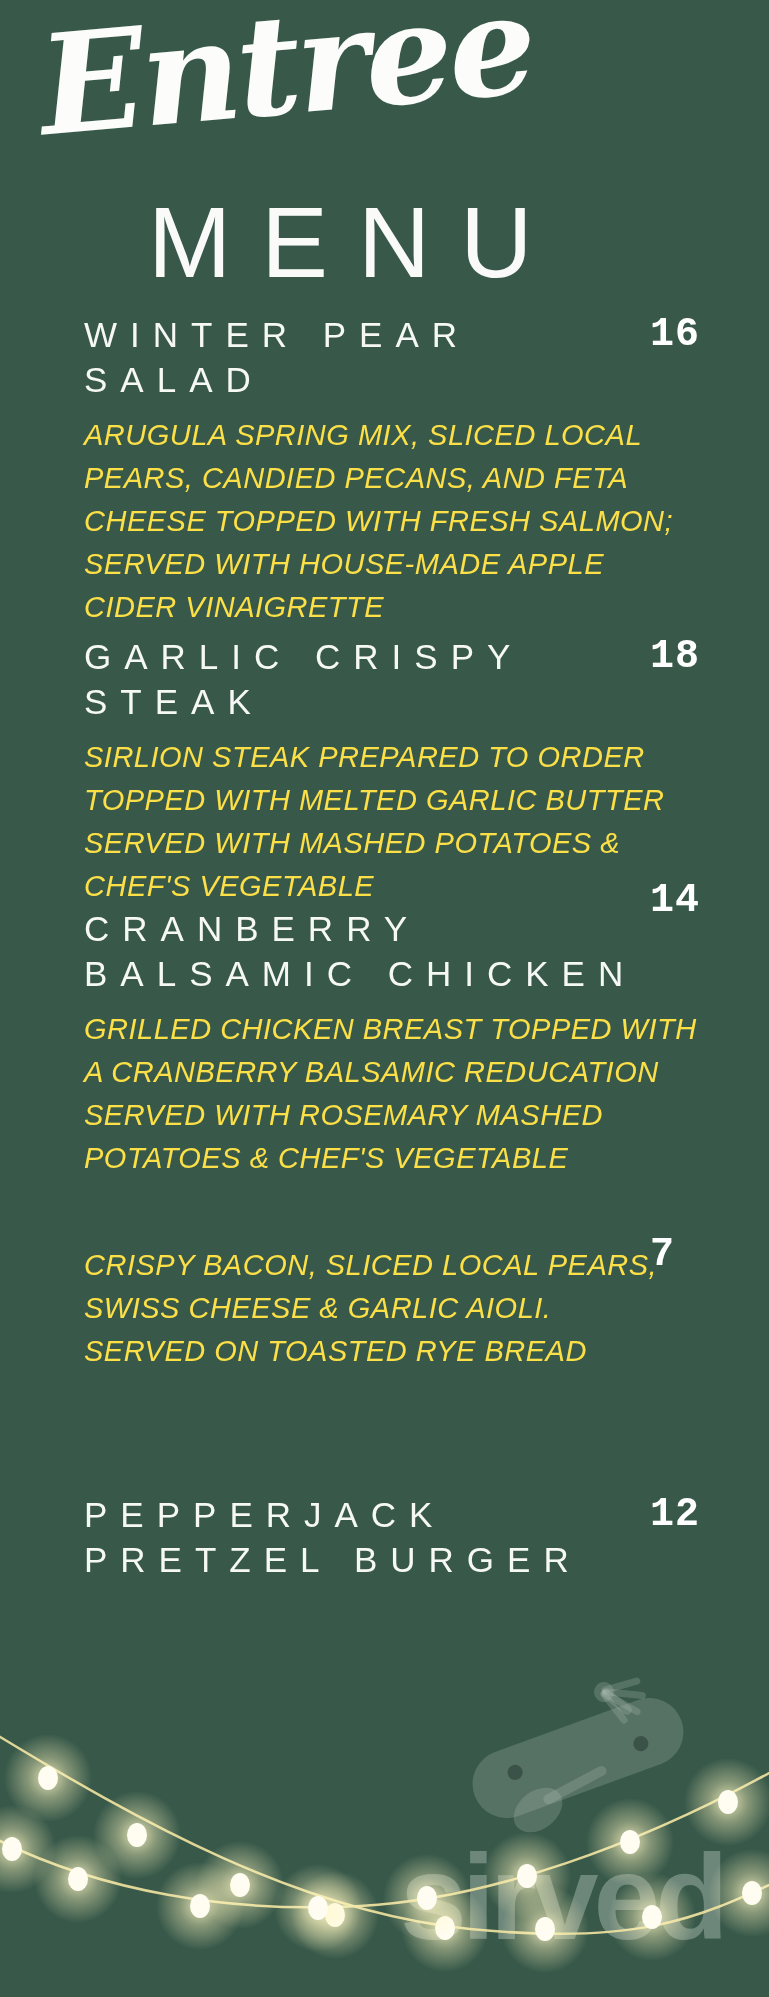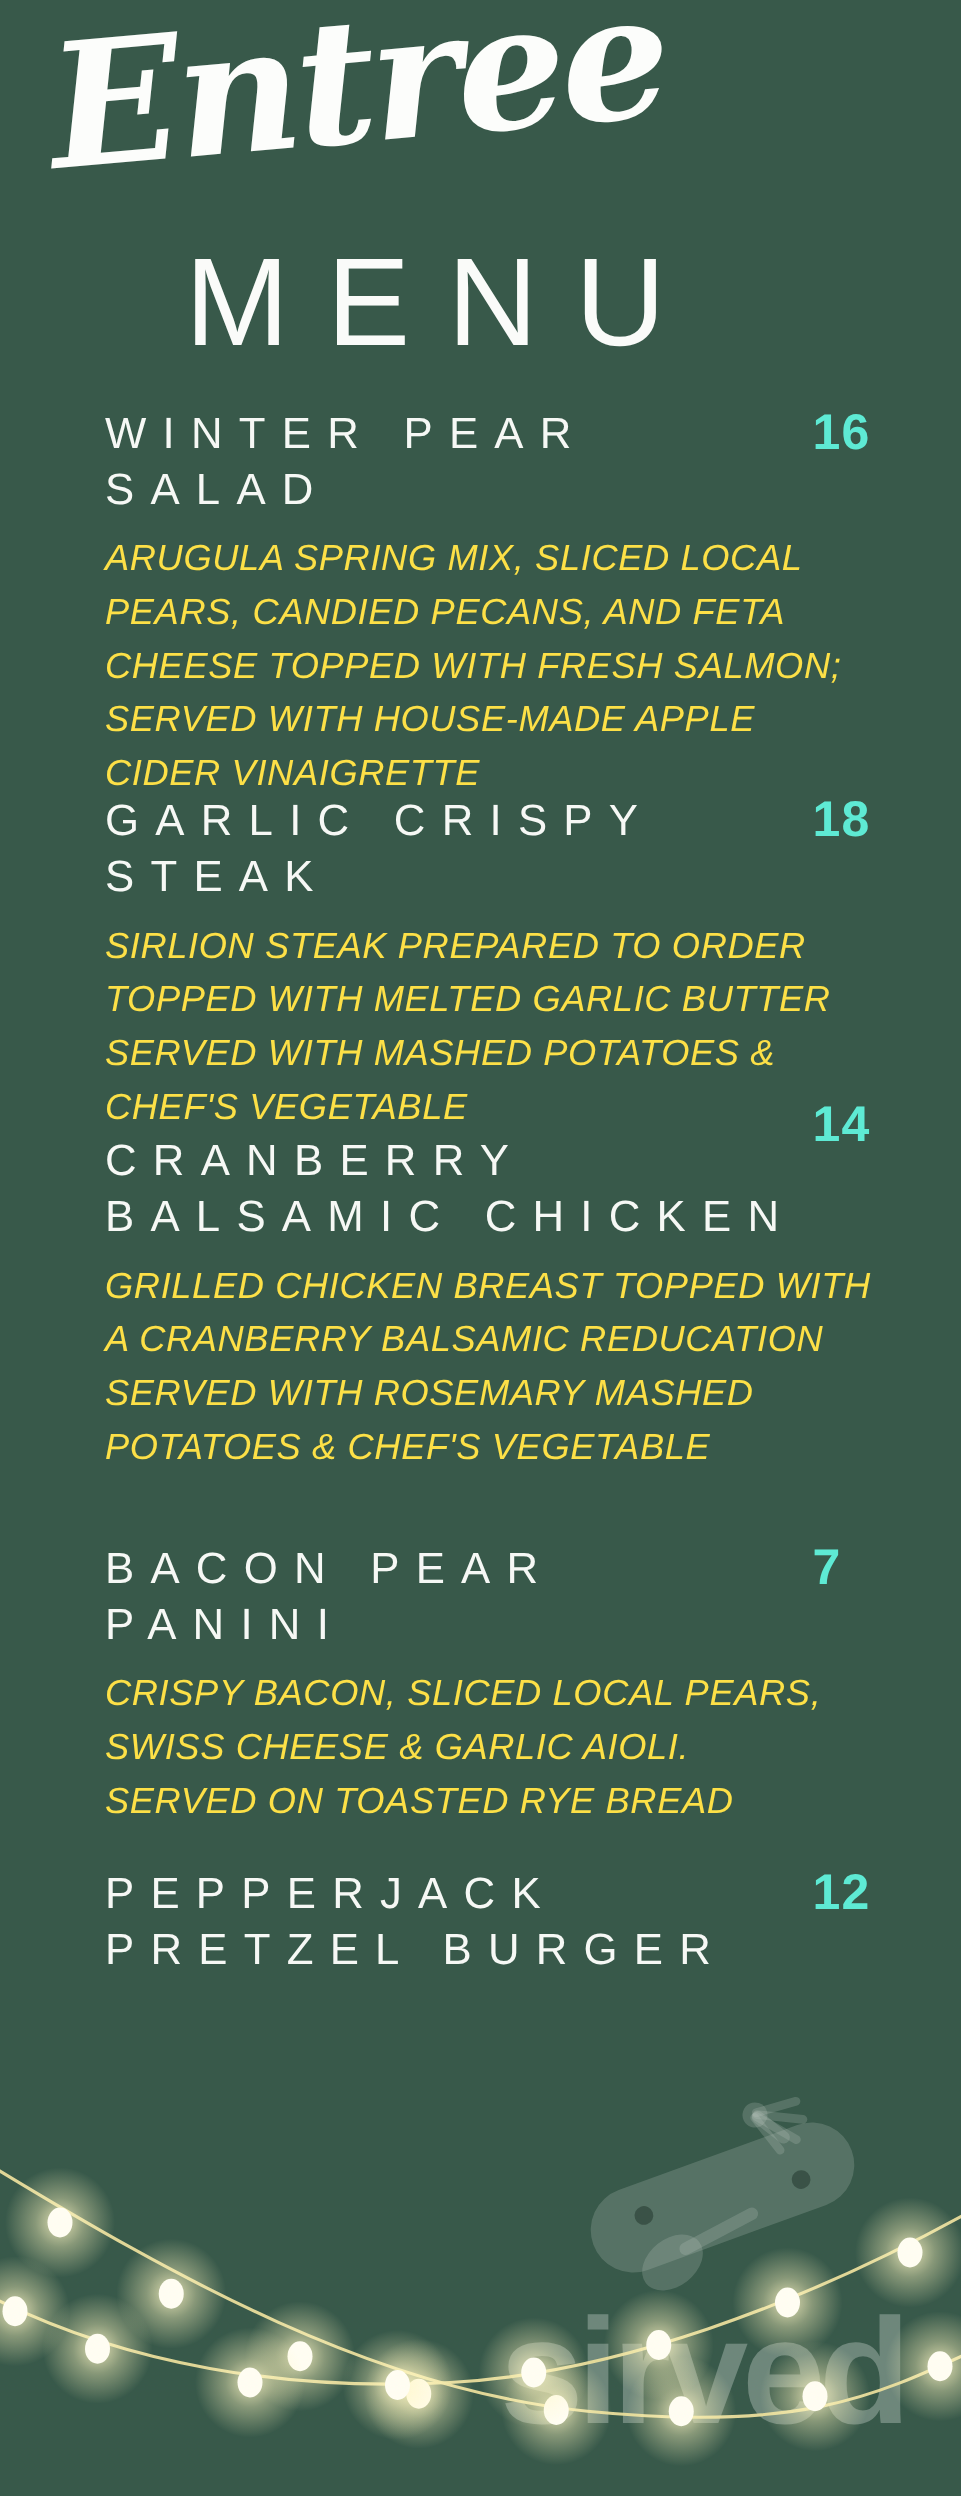--- a/index.html
+++ b/index.html
@@ -23,38 +23,39 @@
     white-space:pre;
   }
   .menu-title{
     position:absolute;left:108px;top:192px;
     font-size:100px;line-height:1;font-weight:300;
     letter-spacing:30px;color:#fafbf9;white-space:pre;margin-left:40px;
   }
 
   
   .menu-item{position:absolute;left:84px;width:612px;}
-  .item-1{top:324px;}
+  .item-1{top:312px;}
   .item-2{top:634px;}
   .item-3{top:906px;}
   .item-4{top:1232px;}
   .item-5{top:1492px;}
   .item-name{
     font-size:35px;line-height:45px;font-weight:400;
     letter-spacing:13px;color:#f6f8f5;white-space:pre;
   }
   .item-desc{
     margin-top:12px;
     font-size:29px;line-height:43px;font-style:italic;
     letter-spacing:0.5px;color:#fde047;white-space:pre;
   }
   .item-price{
     position:absolute;left:566px;top:0;
-    font-size:40px;font-weight:bold;color:#5eead4;
+    font-size:40px;font-weight:bold;color:#ffffff;
     letter-spacing:1px;
+    font-family:Liberation Mono, monospace;
   }
   .item-3 .item-price{top:-28px;}
 
   
   .wm-svg{position:absolute;left:0;top:0;width:769px;height:1997px;}
   .brand-text{
     position:absolute;left:400px;top:1828px;
     font-size:120px;font-weight:bold;letter-spacing:-5px;
     color:rgba(213,222,214,0.35);
     white-space:pre;
@@ -121,22 +122,20 @@
     <div class="item-name">CRANBERRY
 BALSAMIC CHICKEN</div>
     <div class="item-price">14</div>
     <div class="item-desc">GRILLED CHICKEN BREAST TOPPED WITH
 A CRANBERRY BALSAMIC REDUCATION
 SERVED WITH ROSEMARY MASHED
 POTATOES &amp; CHEF'S VEGETABLE</div>
   </div>
 
   <div class="menu-item item-4">
-    <div class="item-name">BACON PEAR
-PANINI</div>
     <div class="item-price">7</div>
     <div class="item-desc">CRISPY BACON, SLICED LOCAL PEARS,
 SWISS CHEESE &amp; GARLIC AIOLI.
 SERVED ON TOASTED RYE BREAD</div>
   </div>
 
   <div class="menu-item item-5">
     <div class="item-name">PEPPERJACK
 PRETZEL BURGER</div>
     <div class="item-price">12</div>

